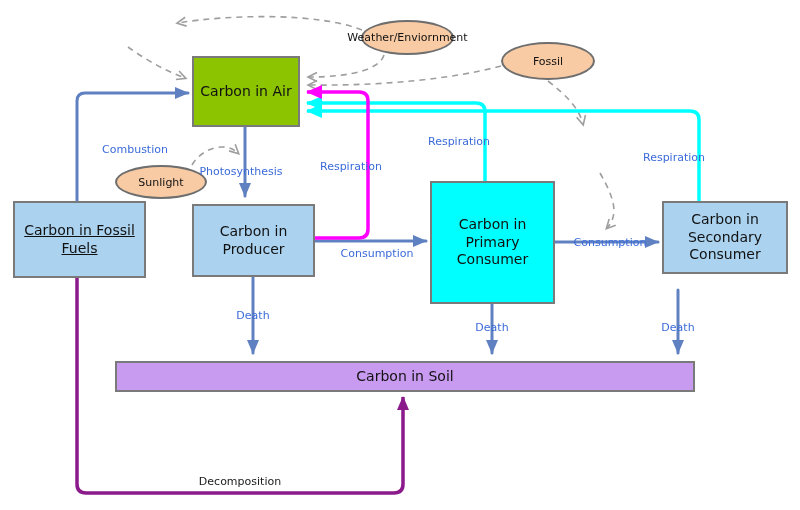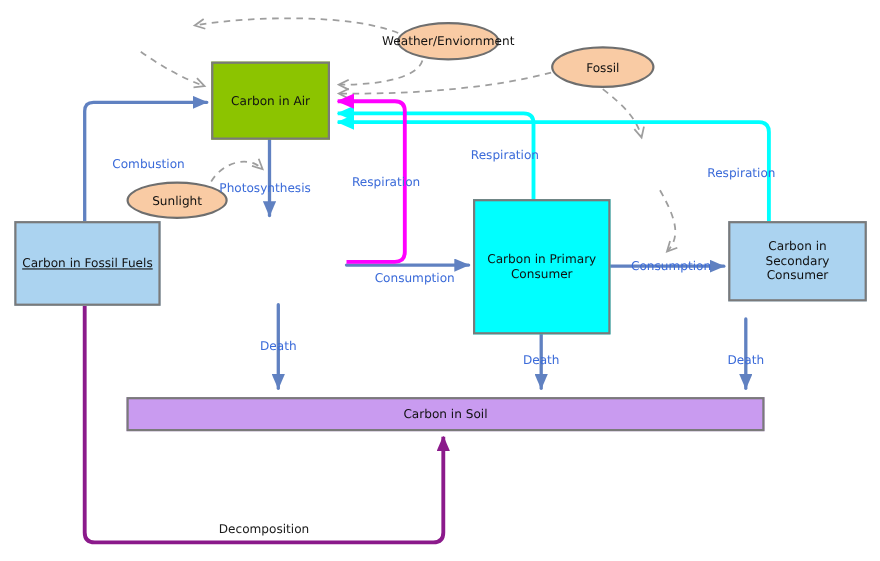--- a/index.html
+++ b/index.html
@@ -4,21 +4,21 @@
 <style>
   html,body{margin:0;padding:0;background:#ffffff;}
   #canvas{
     position:relative;width:800px;height:510px;background:#ffffff;
     font-family:"DejaVu Sans","Liberation Sans",sans-serif;overflow:hidden;
   }
   #wires{position:absolute;left:0;top:0;width:800px;height:510px;}
   .box{
     position:absolute;box-sizing:border-box;border:2px solid #7a7a7a;
     display:flex;align-items:center;justify-content:center;text-align:center;
-    font-size:11px;color:#111;line-height:1.25;padding:2px 4px;
+    font-size:14px;color:#111;line-height:1.25;padding:2px 4px;
   }
   .ellipse{
     position:absolute;box-sizing:border-box;border:2px solid #6e6e6e;border-radius:50%;
     background:#f9cba4;display:flex;align-items:center;justify-content:center;
     font-size:11px;color:#111;text-align:center;
   }
   .ellipse span{white-space:nowrap;}
   .lbl{
     position:absolute;font-size:11px;color:#3b6bd9;white-space:nowrap;
     transform:translate(-50%,-50%);
@@ -84,20 +84,23 @@
   </svg>
 
   <div class="box fill-air" style="left:192px;top:56px;width:108px;height:71px;">
     <span>Carbon in Air</span>
   </div>
 
   <div class="box fill-lightblue" style="left:13px;top:201px;width:133px;height:77px;text-decoration:underline;">
     <span>Carbon in Fossil Fuels</span>
   </div>
 
+  <div class="box fill-lightblue" style="left:192px;top:204px;width:123px;height:73px;">
+    <span>Carbon in Producer</span>
+  </div>
 
   <div class="box fill-cyan" style="left:430px;top:181px;width:125px;height:123px;">
     <span>Carbon in Primary Consumer</span>
   </div>
 
   <div class="box fill-lightblue" style="left:662px;top:201px;width:126px;height:73px;align-items:center;">
     <span>Carbon in Secondary Consumer</span>
   </div>
 
   <div class="box fill-soil" style="left:115px;top:361px;width:580px;height:31px;">

